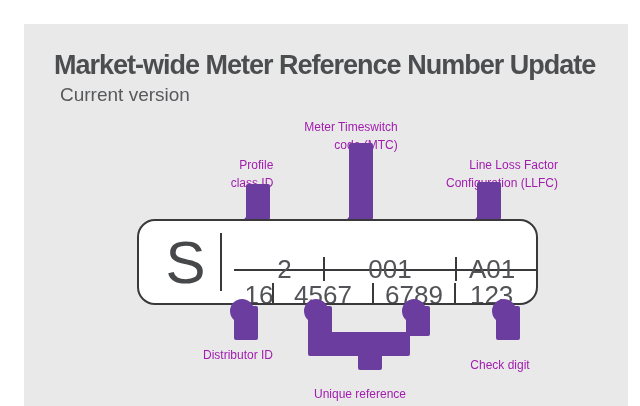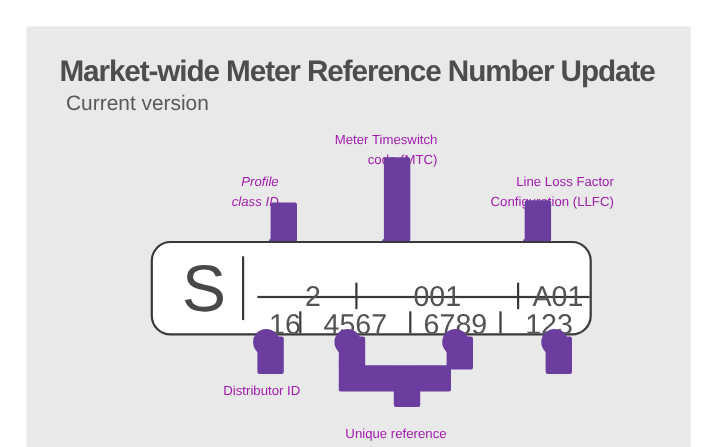--- a/index.html
+++ b/index.html
@@ -93,35 +93,35 @@
   .cell {
     display: flex;
     align-items: center;
     justify-content: center;
     font-size: 26px;
     color: #525356;
     border-right: 2px solid var(--table-border);
   }
   .row .cell:last-child { border-right: none; }
   .w2    { width: 79px;  flex: none; }
-  .w001  { width: 147px; flex: none; }
+  .w001  { width: 132px; flex: none; }
   .wA01  { flex: 1; }
   .w16   { width: 28px;  flex: none; }
   .w4567 { width: 100px;  flex: none; }
   .w6789 { width: 82px;  flex: none; }
   .w123  { flex: 1; }
 
   
   .line-profile { left: 222px; top: 160px; height: 36px; }
   .line-mtc     { left: 325px; top: 119px; height: 77px; }
   .line-llfc    { left: 453px; top: 158px; height: 38px; }
   .dot-profile  { left: 218px; top: 190px; }
   .dot-mtc      { left: 321px; top: 190px; }
   .dot-llfc     { left: 449px; top: 190px; }
-  .callout-profile { left: 208px; top: 120px; font-style: italic; }
+  .callout-profile { left: 228px; top: 120px; }
   .callout-mtc     { left: 327px; top: 82px; }
   .callout-llfc    { left: 478px; top: 120px; }
 
   
   .dot-distributor { left: 206px; top: 275px; }
   .dot-unique-l    { left: 280px; top: 275px; }
   .dot-unique-r    { left: 378px; top: 275px; }
   .dot-check       { left: 468px; top: 275px; }
   .line-distributor { left: 210px; top: 282px; height: 34px; }
   .line-check       { left: 472px; top: 282px; height: 34px; }
@@ -179,14 +179,15 @@
   <div class="vline line-distributor"></div>
   <div class="vline line-check"></div>
   <div class="vline bracket-left"></div>
   <div class="vline bracket-right"></div>
   <div class="hline bracket-bar"></div>
   <div class="vline bracket-stem"></div>
 
   <div class="callout callout-distributor">Distributor ID</div>
   <div class="callout callout-unique">Unique reference
 number</div>
+  <div class="callout callout-check">Check digit</div>
 
 </div>
 
 </body></html>

